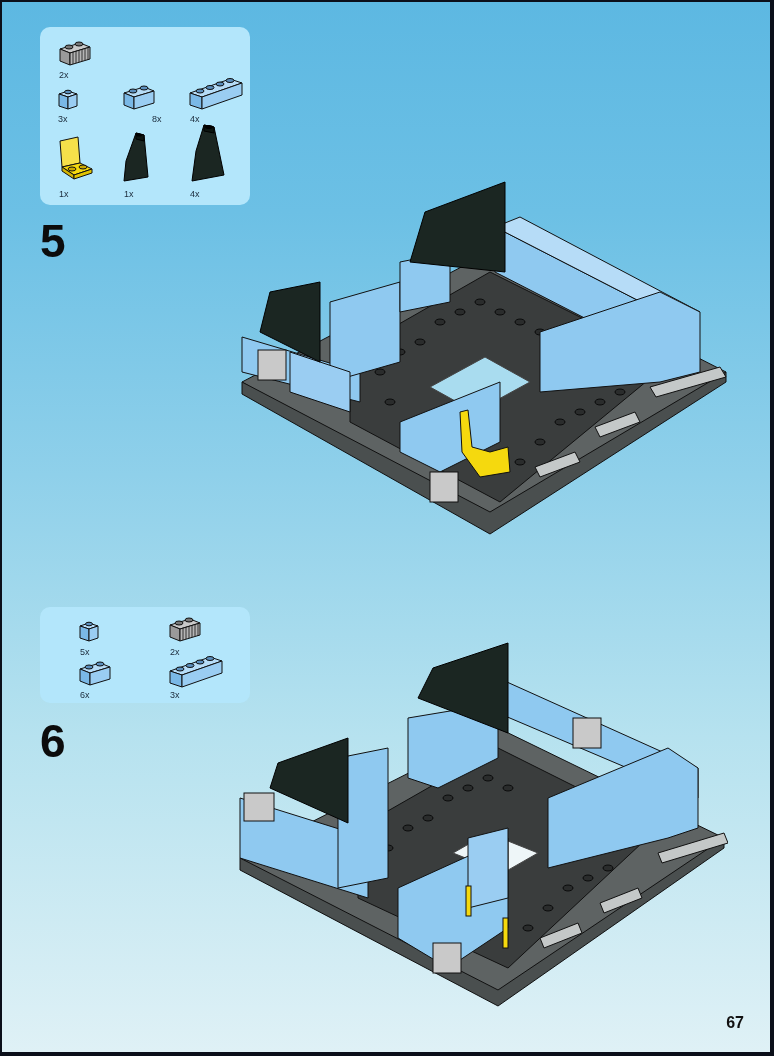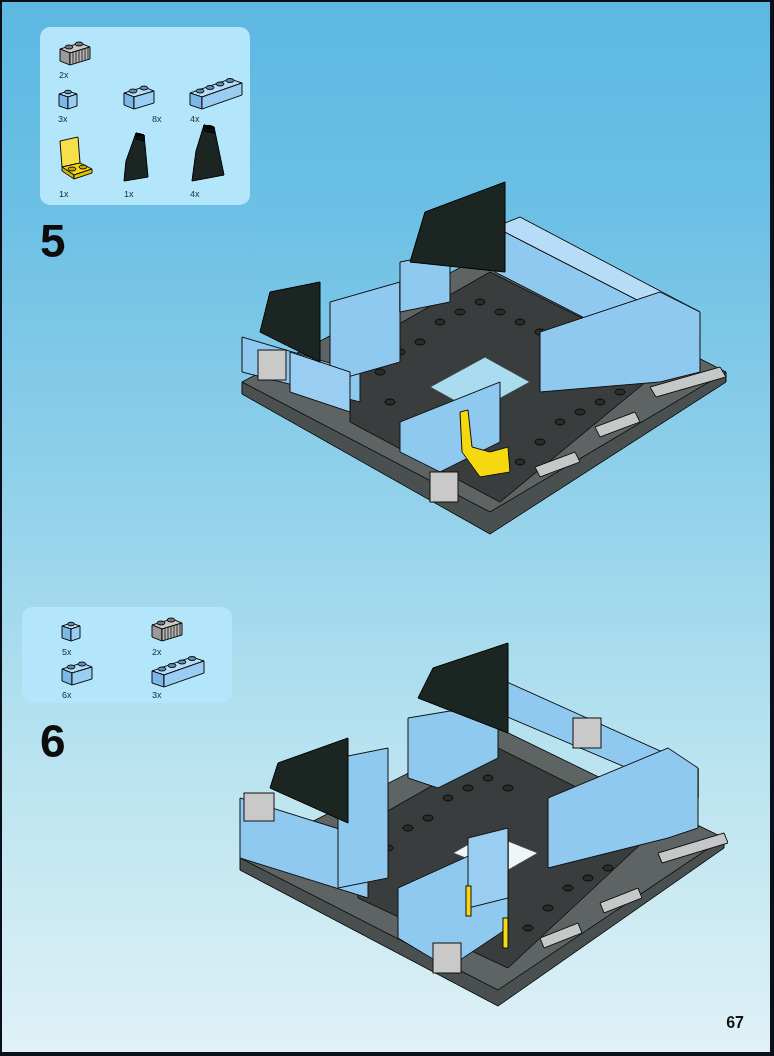--- a/index.html
+++ b/index.html
@@ -137,21 +137,21 @@
     <polygon points="410,215 480,195 486,205 416,225" fill="#c4c8c8" stroke="#111"></polygon>
     <polygon points="355,255 395,240 400,250 360,265" fill="#c4c8c8" stroke="#111"></polygon>
     <polygon points="295,295 335,280 340,290 300,305" fill="#c4c8c8" stroke="#111"></polygon>
 
     <polygon points="220,240 228,238 232,275 250,280 268,275 270,300 240,305 222,280" fill="#f5d90e" stroke="#111"></polygon>
 
     <rect x="18" y="178" width="28" height="30" fill="#c9c9c9" stroke="#111"></rect>
     <rect x="190" y="300" width="28" height="30" fill="#c9c9c9" stroke="#111"></rect>
   </svg>
 
-  <div class="parts" style="left:20px;top:605px;width:210px;height:96px;">
+  <div class="parts" style="left:38px;top:605px;width:210px;height:96px;">
     <svg class="part" style="left:38px;top:12px;" width="22" height="24" viewBox="0 0 22 24">
       <polygon points="2,7 11,4 20,7 11,10" fill="#b6dcf7" stroke="#111"></polygon>
       <polygon points="2,7 11,10 11,22 2,19" fill="#7ab8e6" stroke="#111"></polygon>
       <polygon points="11,10 20,7 20,19 11,22" fill="#9acdf2" stroke="#111"></polygon>
       <ellipse cx="11" cy="5" rx="3.5" ry="1.8" fill="#5c8fbd" stroke="#111"></ellipse>
     </svg>
     <span class="qty" style="left:40px;top:40px;">5x</span>
 
     <svg class="part" style="left:128px;top:8px;" width="34" height="28" viewBox="0 0 34 28">
       <polygon points="2,10 22,4 32,8 12,14" fill="#c9c9c9" stroke="#111"></polygon>

